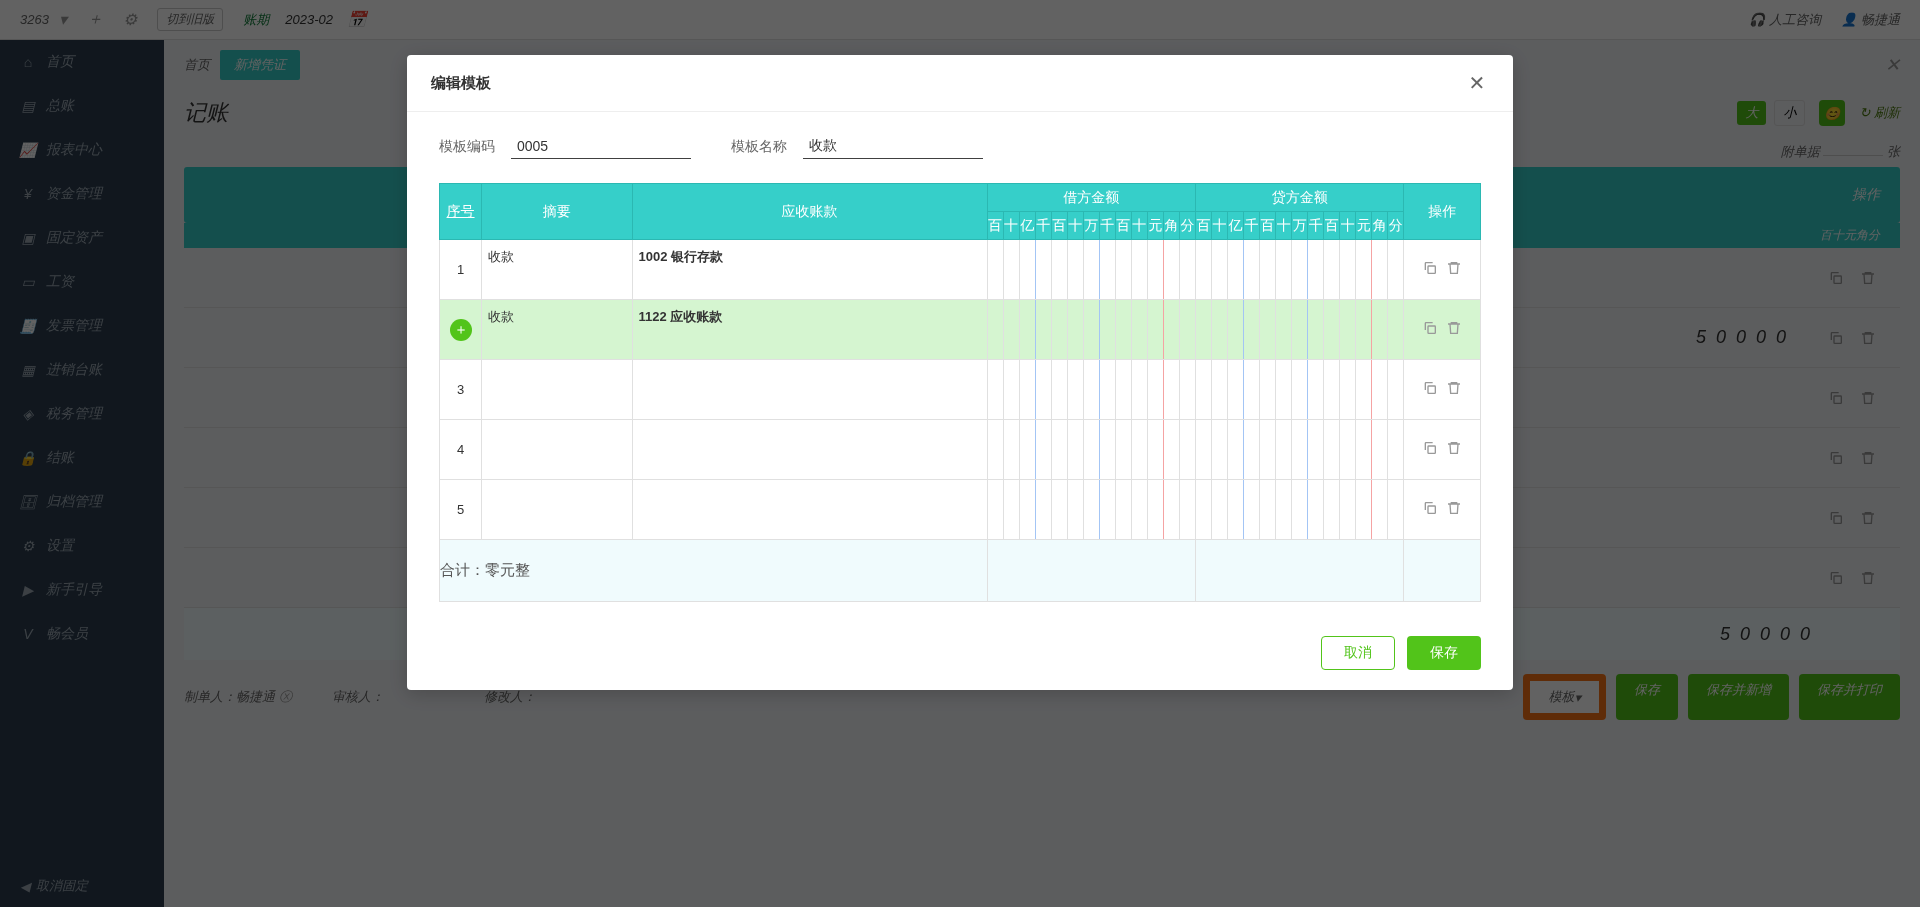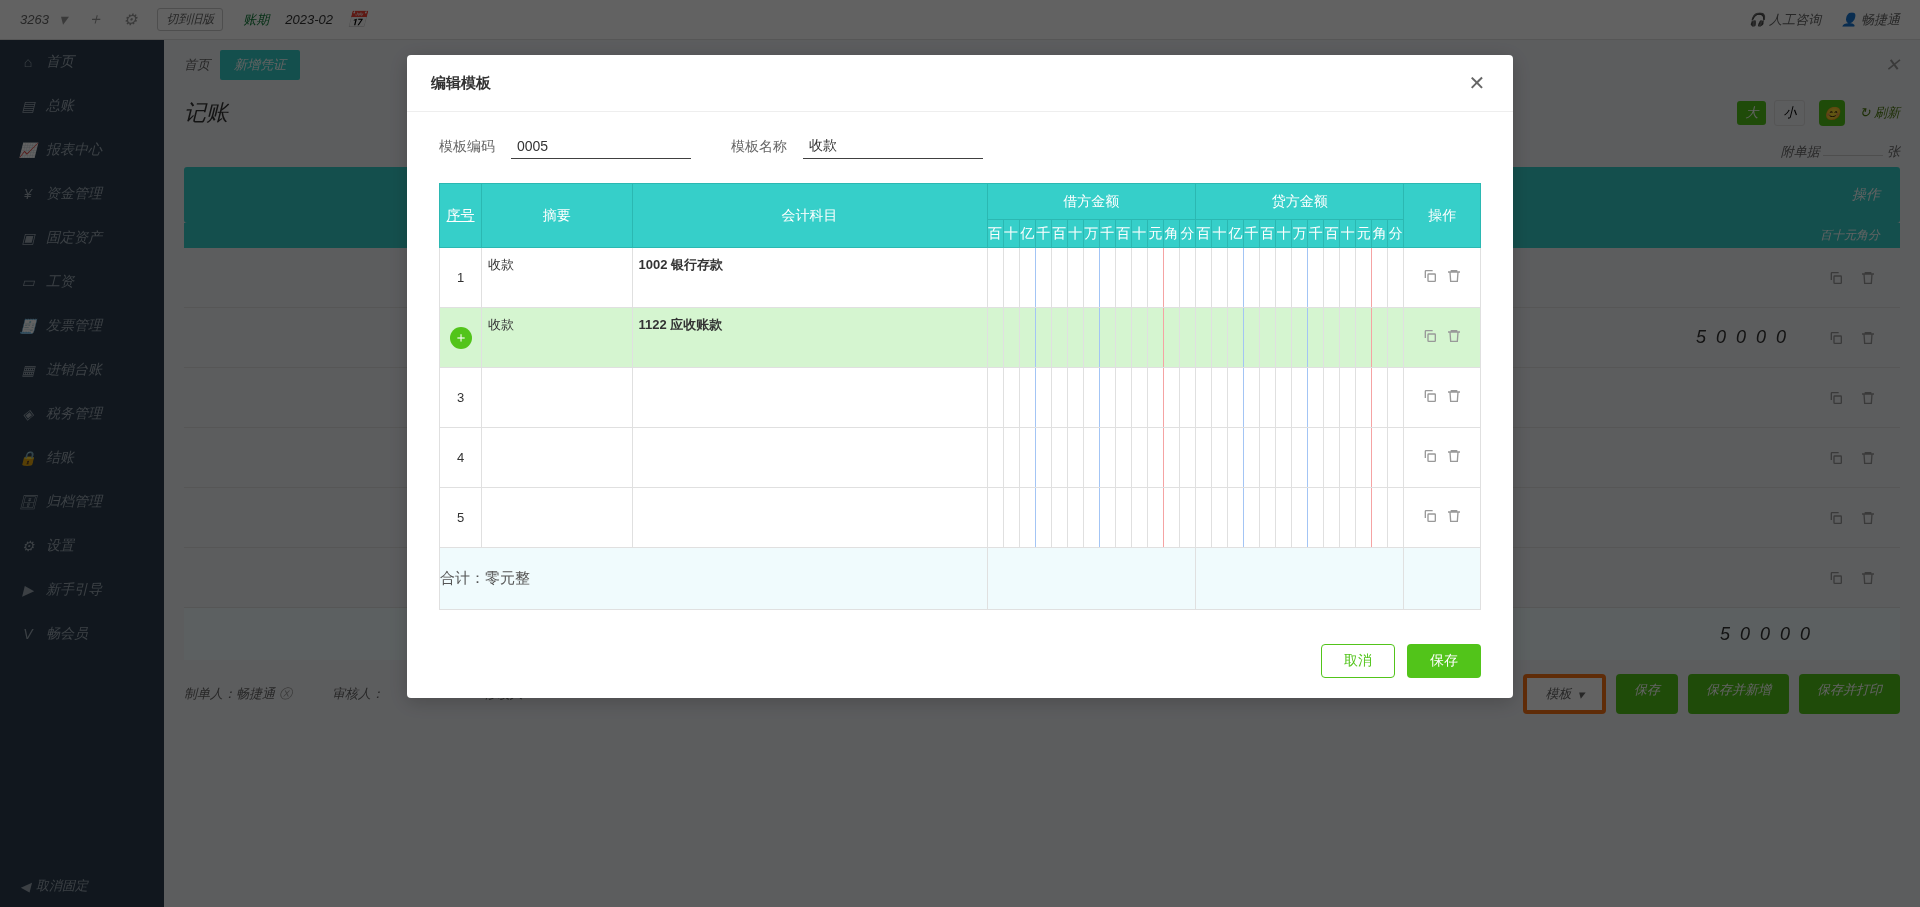--- a/index.html
+++ b/index.html
@@ -42,21 +42,21 @@
     
     .form-row { display: flex; gap: 40px; margin-bottom: 24px; }
     .form-item { display: flex; align-items: center; gap: 16px; }
     .form-label { color: #666; font-size: 14px; }
     .form-input { border: none; border-bottom: 1px solid #404040; padding: 4px 6px; font-size: 14px; color: #333; width: 180px; outline: none; }
     
     
     .tpl-table { width: 100%; border-collapse: collapse; }
     .tpl-table th { background: #36cfc9; color: #fff; font-weight: normal; font-size: 14px; padding: 0; border: 1px solid #2bb8b2; text-align: center; }
     .th-main { height: 56px; }
-    .th-group { height: 36px; font-size: 15px; }
+    .th-group { height: 28px; font-size: 15px; }
     .th-digit { height: 28px; font-size: 12px; padding: 0 !important; width: 16px; min-width: 16px; }
     .th-op { width: 76px; }
     .tpl-table td { border: 1px solid #e0e0e0; font-size: 13px; color: #333; padding: 0; vertical-align: top; }
     .col-seq { width: 42px; text-align: center; vertical-align: middle !important; color: #666; position: relative; }
     .col-summary { width: 150px; }
     .col-subject { width: 354px; }
     .col-op { width: 76px; text-align: center; vertical-align: middle !important; }
     .cell-text { padding: 8px 6px; }
     .td-digit { width: 16px; min-width: 16px; padding: 0; }
     
@@ -77,21 +77,21 @@
     .modal-footer { display: flex; justify-content: flex-end; gap: 12px; padding: 14px 32px 20px; }
     .btn { padding: 7px 22px; border-radius: 4px; font-size: 14px; cursor: pointer; border: 1px solid transparent; }
     .btn-cancel { border-color: #52c41a; color: #52c41a; background: #fff; }
     .btn-save { background: #52c41a; color: #fff; }
     
     
     .bg-content { filter: brightness(0.7); font-style: italic; }
     .bg-table-area { padding: 0 20px; }
     .bg-thead { background: #36cfc9; height: 56px; border-radius: 3px; }
     .bg-btn { padding: 7px 18px; border-radius: 4px; font-size: 13px; }
-    .bg-btn-outline { border: 4px solid #f97316; color: #666; background: #fff; display: flex; align-items: center; gap: 6px; }
+    .bg-btn-outline { border: 7px solid #f97316; color: #666; background: #fff; display: flex; align-items: center; gap: 0; }
     .bg-btn-green { background: #52c41a; color: #fff; }
     
     svg { width: 100%; height: 100%; }
   </style>
 </head>
 <body>
 
 <div class="top-header bg-content">
   <div class="top-left">
     <span class="company-select">3263</span>
@@ -321,21 +321,21 @@
         <span class="form-label">模板名称</span>
         <input class="form-input" value="收款" style="">
       </div>
     </div>
 
     <table class="tpl-table">
       <thead>
         <tr>
           <th rowspan="2" class="th-main" style="width:42px;text-decoration:underline;">序号</th>
           <th rowspan="2" class="th-main" style="width:150px;">摘要</th>
-          <th rowspan="2" class="th-main" style="width:354px;">会计科目</th>
+          <th rowspan="2" class="th-main" style="width:354px;">应收账款</th>
           <th colspan="13" class="th-group">借方金额</th>
           <th colspan="13" class="th-group">贷方金额</th>
           <th rowspan="2" class="th-main th-op">操作</th>
         </tr>
         <tr id="digit-header-row">
             <th class="th-digit">百</th>
             <th class="th-digit">十</th>
             <th class="th-digit">亿</th>
             <th class="th-digit">千</th>
             <th class="th-digit">百</th>

